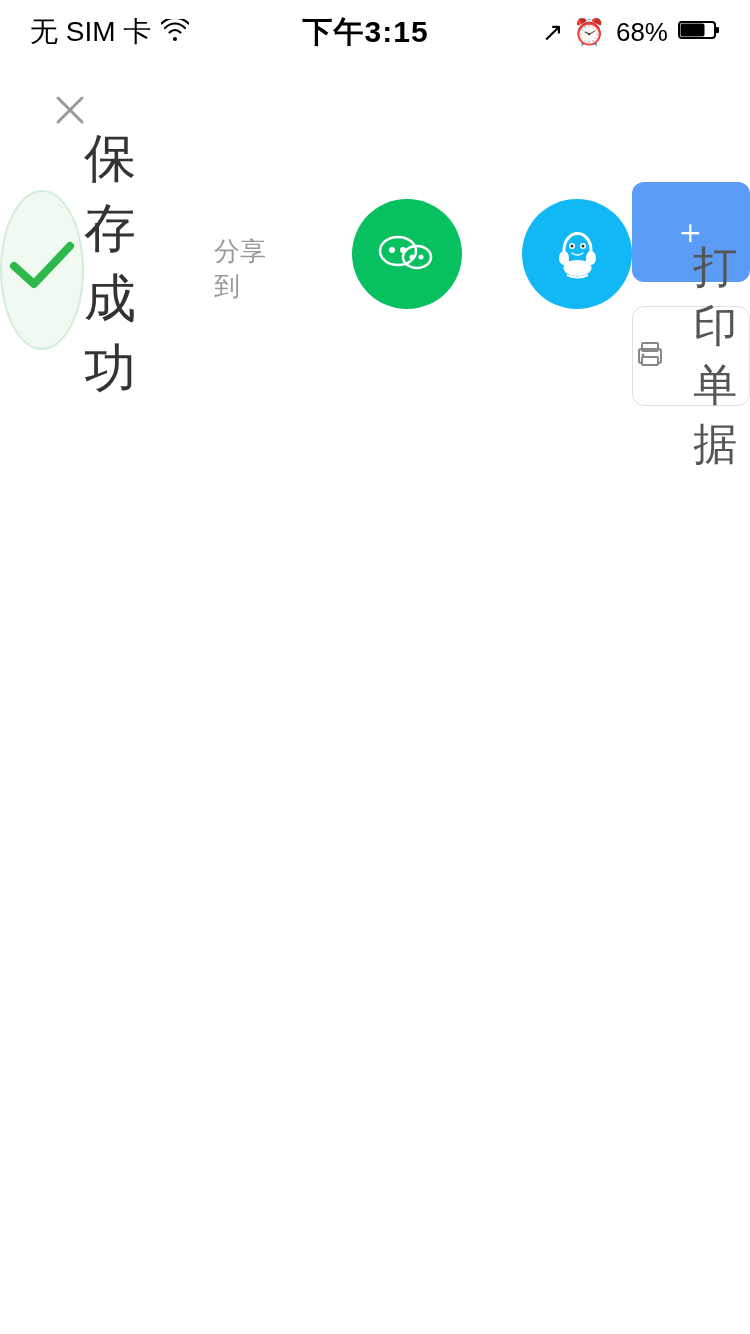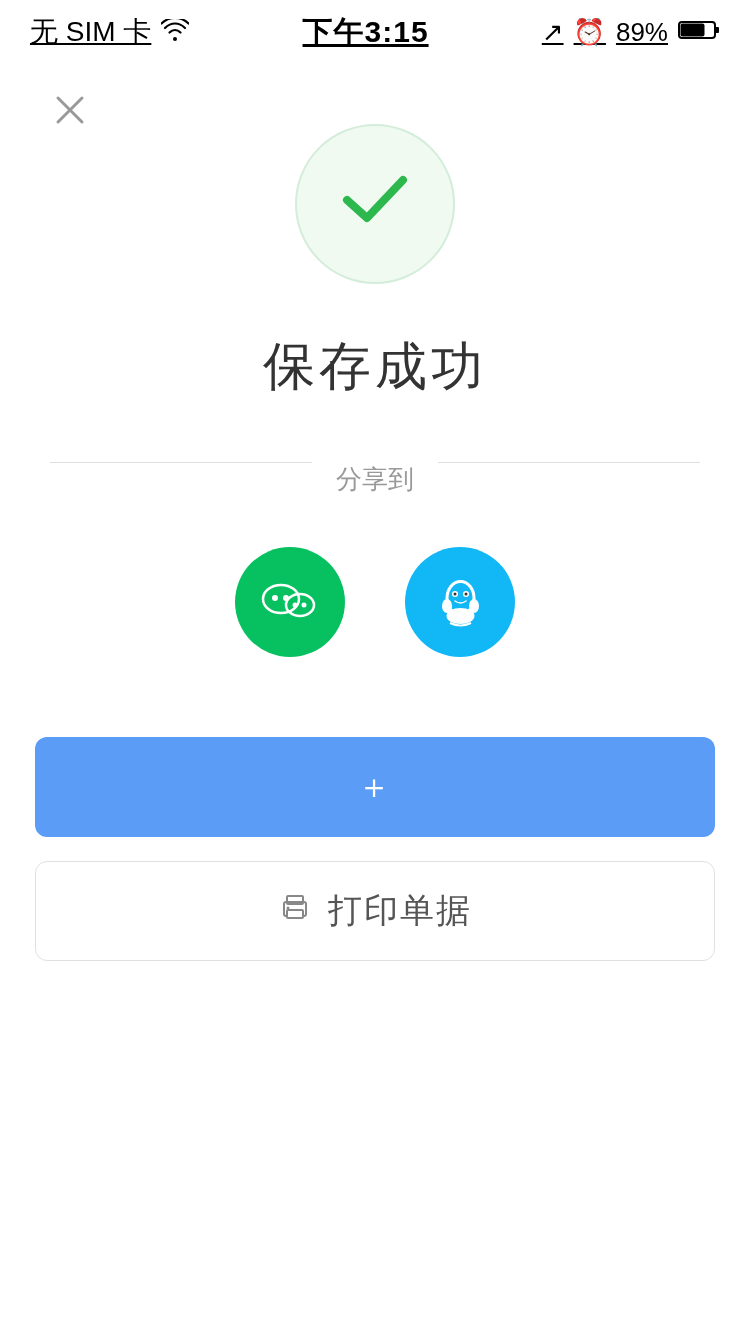--- a/index.html
+++ b/index.html
@@ -16,21 +16,20 @@
 
     
     .status-bar {
       width: 100%;
       height: 64px;
       display: flex;
       align-items: center;
       justify-content: space-between;
       padding: 0 30px;
       background: #ffffff;
-      text-decoration: underline;
     }
 
     .status-left {
       display: flex;
       align-items: center;
       gap: 10px;
       font-size: 28px;
       font-weight: 400;
       color: #000;
     }
@@ -64,21 +63,21 @@
     }
 
     .close-btn svg {
       width: 36px;
       height: 36px;
     }
 
     
     .main-content {
       display: flex;
-      flex-direction: column;
+      flex-direction: row;
       align-items: center;
       padding-top: 60px;
     }
 
     
     .success-circle {
       width: 160px;
       height: 160px;
       border-radius: 50%;
       background: #f0faf0;
@@ -176,21 +175,21 @@
       gap: 16px;
       letter-spacing: 2px;
     }
 
     .btn-secondary {
       width: 100%;
       height: 100px;
       background: #ffffff;
       border: 1px solid #e0e0e0;
       border-radius: 12px;
-      font-size: 34px;
+      font-size: 44px;
       color: #555555;
       font-weight: 400;
       cursor: pointer;
       display: flex;
       align-items: center;
       justify-content: center;
       gap: 16px;
       letter-spacing: 2px;
     }
 
@@ -217,21 +216,21 @@
         <path d="M8.5 13.5C10.1 11.9 11.9 11 14 11s3.9.9 5.5 2.5" stroke="#000" stroke-width="2.2" stroke-linecap="round" fill="none"></path>
         <path d="M4 9C6.8 6.2 10.2 4.5 14 4.5s7.2 1.7 10 4.5" stroke="#000" stroke-width="2.2" stroke-linecap="round" fill="none"></path>
         <path d="M0.5 4.5C4.2 0.9 8.9 -1 14 -1s9.8 1.9 13.5 5.5" stroke="#000" stroke-width="2.2" stroke-linecap="round" fill="none"></path>
       </svg>
     </span>
   </div>
   <div class="status-center">下午3:15</div>
   <div class="status-right">
     <span>↗</span>
     <span>⏰</span>
-    <span>89%</span>
+    <span>68%</span>
     <span>
       <svg width="42" height="22" viewBox="0 0 42 22">
         <rect x="1" y="3" width="36" height="16" rx="3" ry="3" fill="none" stroke="#000" stroke-width="2"></rect>
         <rect x="37" y="8" width="4" height="6" rx="1" fill="#000"></rect>
         <rect x="2.5" y="4.5" width="24" height="13" rx="2" fill="#000"></rect>
       </svg>
     </span>
   </div>
 </div>
 

